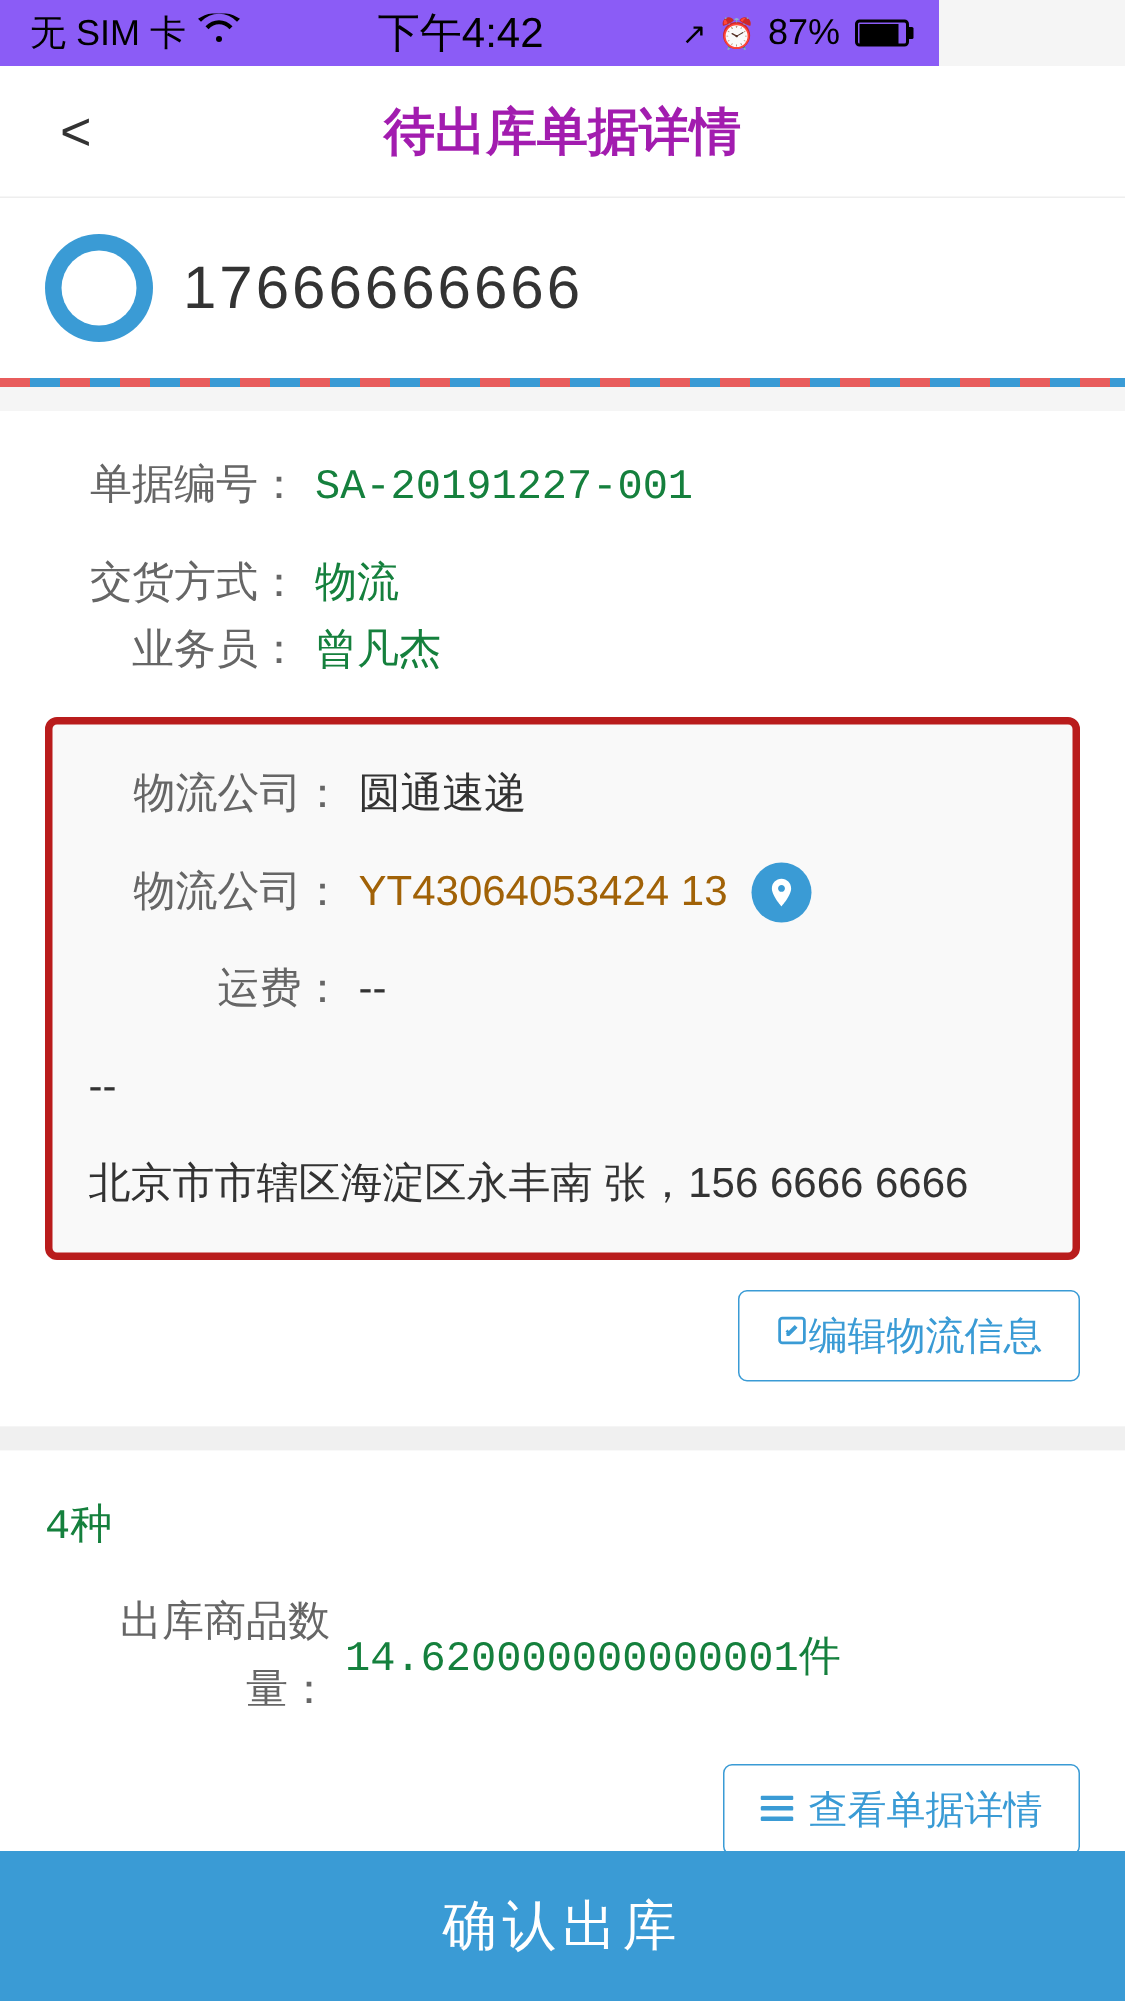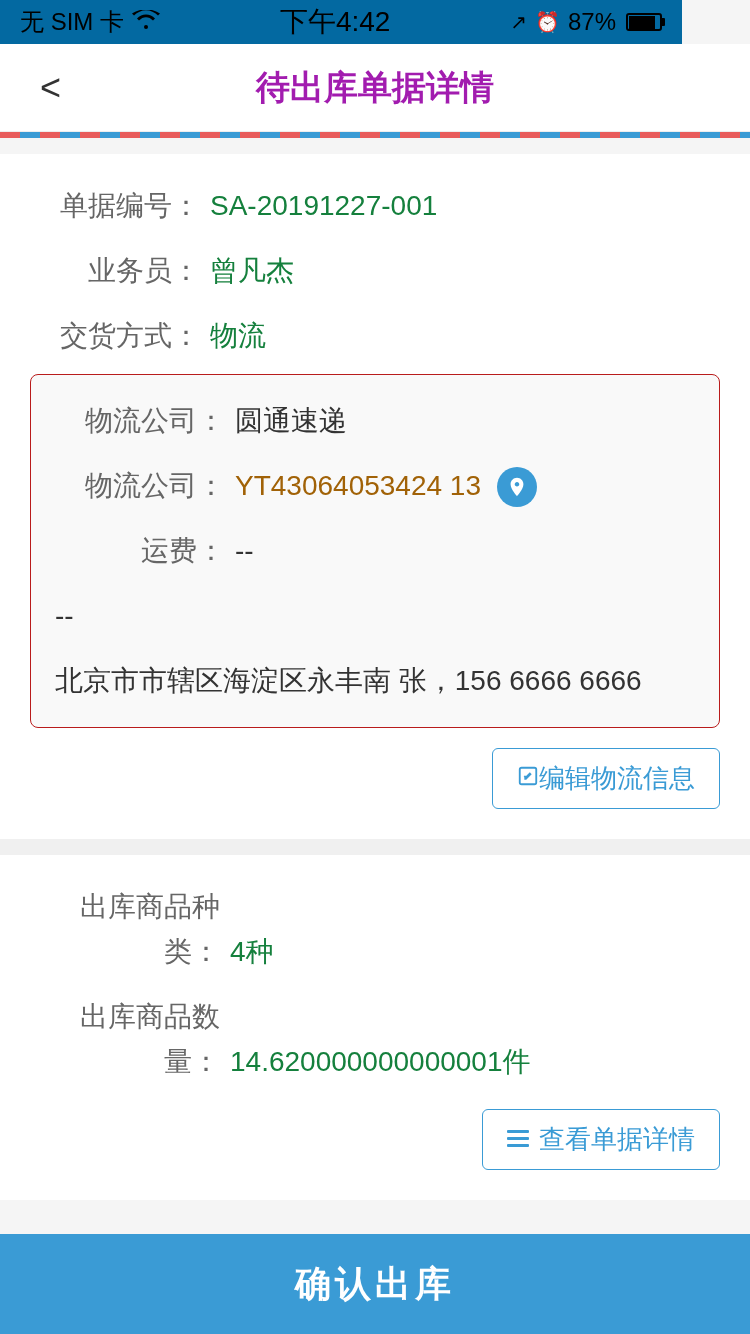--- a/index.html
+++ b/index.html
@@ -8,23 +8,23 @@
       width: 750px;
       min-height: 1334px;
       font-family: -apple-system, "PingFang SC", "Helvetica Neue", sans-serif;
       background: #f5f5f5;
       font-size: 28px;
       color: #333;
     }
 
     
     .status-bar {
-      width: 682px;
+      width: 626px;
       height: 44px;
-      background: #0369a1;
+      background: #8b5cf6;
       display: flex;
       align-items: center;
       justify-content: space-between;
       padding: 0 20px;
       font-size: 24px;
       color: #000;
     }
     .status-left { display: flex; align-items: center; gap: 8px; }
     .status-right { display: flex; align-items: center; gap: 8px; }
 
@@ -104,42 +104,43 @@
 
     
     .section {
       background: #fff;
       margin-top: 16px;
       padding: 30px 30px;
     }
 
     .info-row {
       display: flex;
-      align-items: flex-end;
+      align-items: center;
       margin-bottom: 20px;
       font-size: 28px;
       line-height: 1.6;
+      font-family: Liberation Mono, monospace;
     }
     .info-row:last-child { margin-bottom: 0; }
     .info-label {
       color: #666;
       width: 180px;
       flex-shrink: 0;
       text-align: right;
       padding-right: 10px;
     }
     .info-value {
       color: #15803d;
       flex: 1;
     }
 
     
     .logistics-box {
       background: #f9f9f9;
-      border: 1px solid #b91c1c;
+      border: 5px solid #b91c1c;
       border-radius: 8px;
       padding: 24px 24px;
       margin-top: 16px;
     }
     .logistics-row {
       display: flex;
       align-items: flex-start;
       margin-bottom: 20px;
       font-size: 28px;
       line-height: 1.6;
@@ -241,21 +242,21 @@
       height: 100px;
       background: #3a9bd5;
       display: flex;
       align-items: center;
       justify-content: center;
       cursor: pointer;
     }
     .confirm-btn-text {
       color: #fff;
       font-size: 36px;
-      font-weight: 700;
+      font-weight: 400;
       letter-spacing: 4px;
     }
 
     .content-area {
       padding-bottom: 100px;
     }
   </style>
 </head>
 <body>
 
@@ -282,35 +283,46 @@
   </div>
 </div>
 
 <div class="nav-bar">
   <span class="back-btn">&lt;</span>
   <span class="nav-title">待出库单据详情</span>
 </div>
 
 <div class="content-area">
 
+  <div class="customer-header">
+    <div class="customer-avatar">
+      <div class="avatar-icon">
+        <svg width="44" height="44" viewBox="0 0 44 44" fill="none">
+          <circle cx="22" cy="15" r="9" fill="#fff"></circle>
+          <ellipse cx="22" cy="36" rx="15" ry="10" fill="#fff"></ellipse>
+        </svg>
+      </div>
+    </div>
+    <span class="customer-phone">17666666666</span>
+  </div>
 
   <div class="dashed-divider"></div>
 
   <div class="section">
     <div class="info-row">
       <span class="info-label">单据编号：</span>
       <span class="info-value">SA-20191227-001</span>
     </div>
+    <div class="info-row" style="margin-bottom:0;">
+      <span class="info-label">交货方式：</span>
+      <span class="info-value">物流</span>
+    </div>
     <div class="info-row">
       <span class="info-label">业务员：</span>
       <span class="info-value">曾凡杰</span>
-    </div>
-    <div class="info-row" style="margin-bottom:0;">
-      <span class="info-label">交货方式：</span>
-      <span class="info-value">物流</span>
     </div>
 
     <div class="logistics-box">
       <div class="logistics-row">
         <span class="logistics-label">物流公司：</span>
         <span class="logistics-value">圆通速递</span>
       </div>
       <div class="logistics-row">
         <span class="logistics-label">物流公司：</span>
         <span class="logistics-value">
@@ -346,21 +358,20 @@
         </span>
         <span>编辑物流信息</span>
       </button>
     </div>
   </div>
 
   <div class="section-divider"></div>
 
   <div class="goods-section">
     <div class="info-row">
-      <span class="info-label" style="width:200px;">出库商品种类：</span>
       <span class="info-value">4种</span>
     </div>
     <div class="info-row" style="margin-bottom:0;">
       <span class="info-label" style="width:200px;">出库商品数量：</span>
       <span class="info-value">14.620000000000001件</span>
     </div>
 
     <div class="view-btn-row">
       <button class="view-btn">
         <span>

